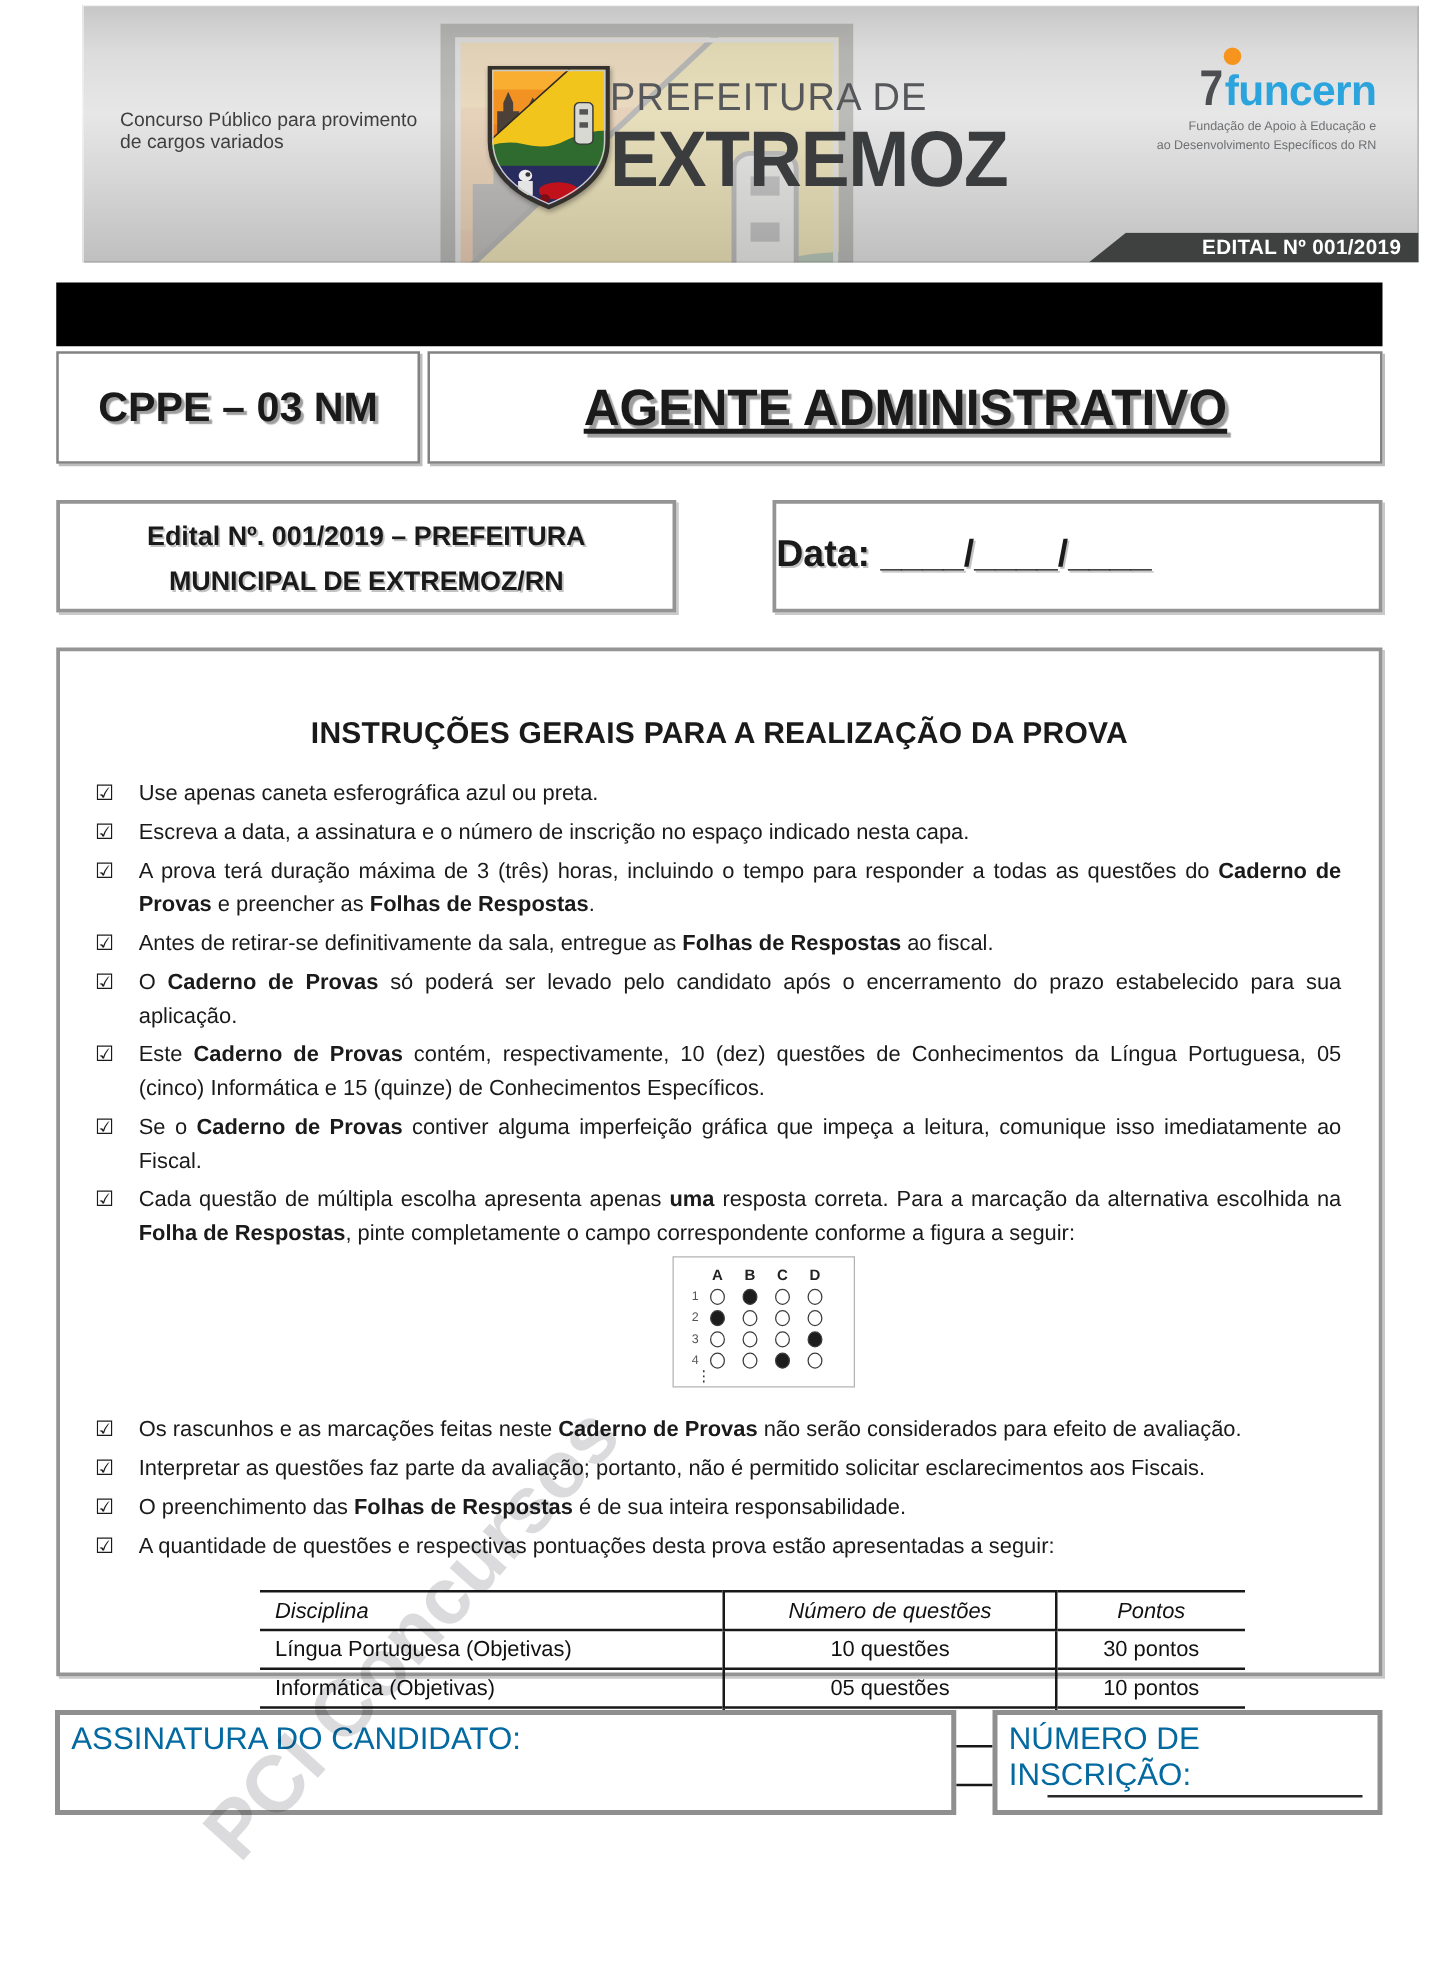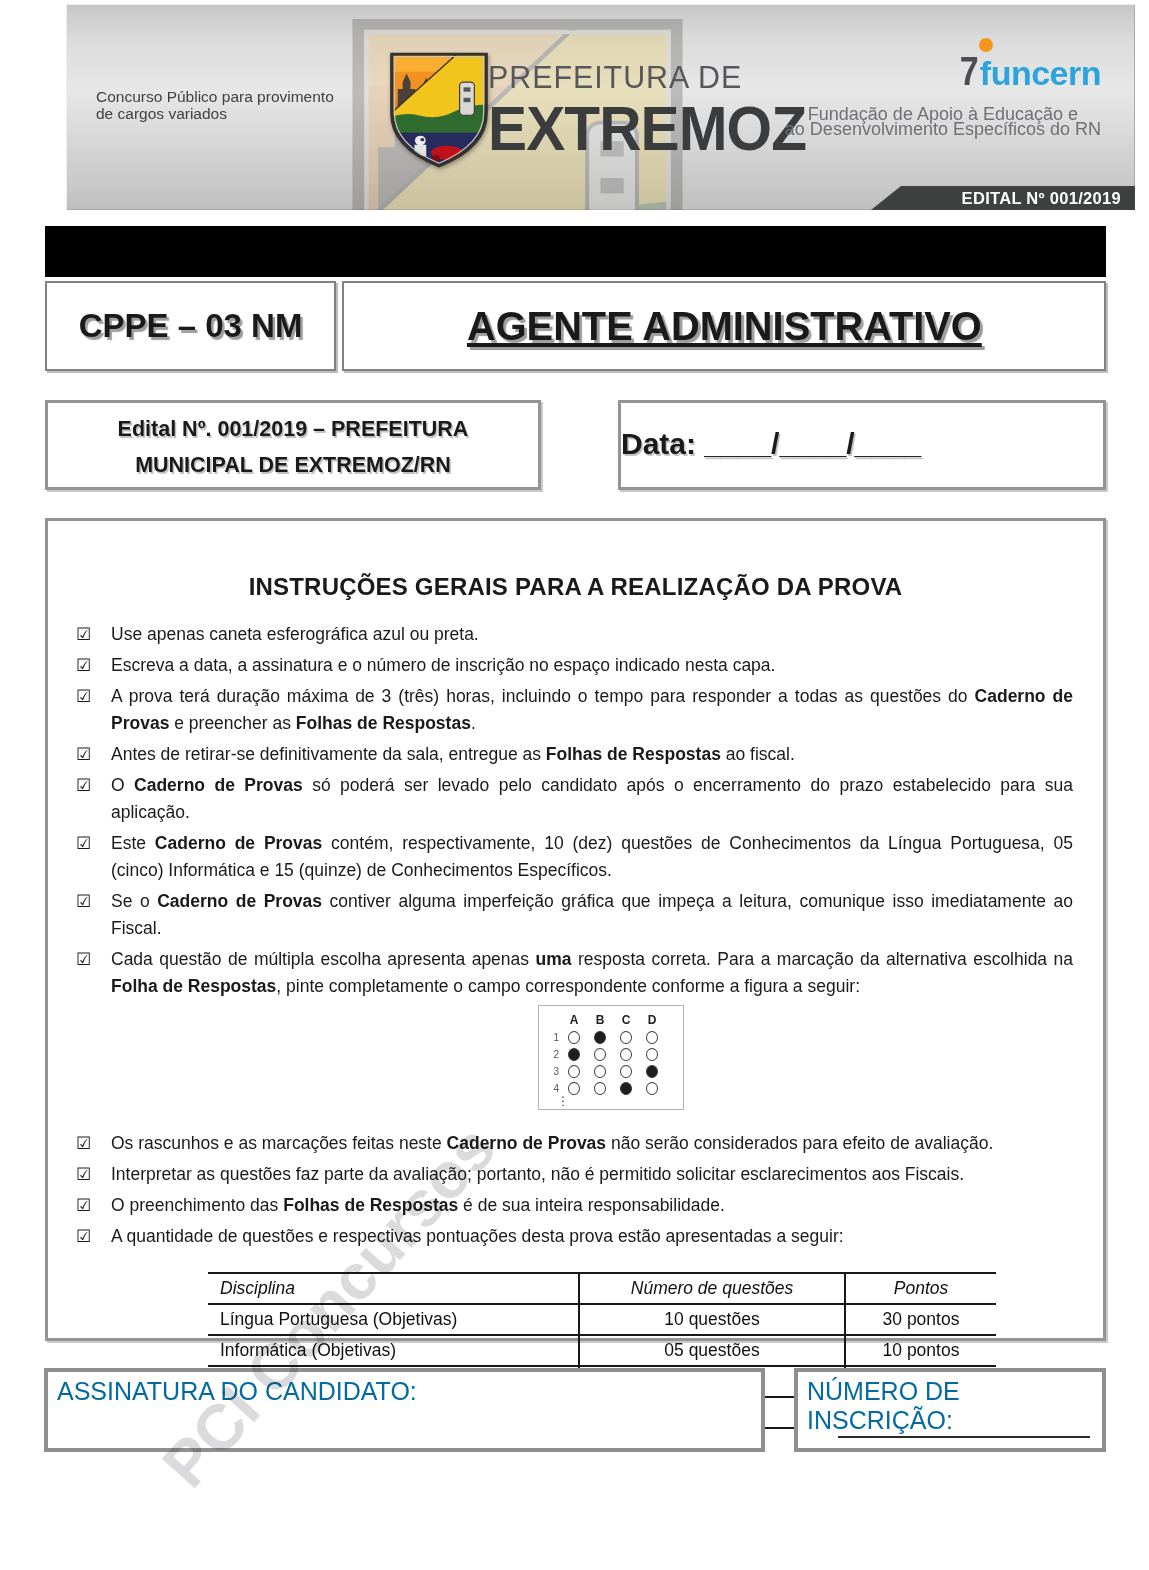--- a/index.html
+++ b/index.html
@@ -15,21 +15,21 @@
   .shield-small{position:absolute;left:319px;top:45px;width:108px;height:122px;filter:drop-shadow(1px 2px 2px rgba(0,0,0,.35));}
   .brand{position:absolute;left:422px;top:56px;white-space:nowrap;}
   .brand-line1{display:inline-block;font-size:31px;color:#55575a;letter-spacing:1px;transform:scaleX(.98);transform-origin:left top;}
   .brand-line2{display:block;margin-top:-4px;font-size:63px;font-weight:800;color:#3b3c3e;letter-spacing:-1px;
                transform:scaleX(.93);transform-origin:left top;}
   .funcern{position:absolute;right:34px;top:34px;text-align:right;}
   .funcern-mark{position:relative;display:inline-block;line-height:1;padding-top:13px;}
   .funcern-dot{position:absolute;top:0;left:21px;width:14px;height:14px;border-radius:50%;}
   .funcern-glyph{font-size:40px;font-weight:700;color:#4c4e52;display:inline-block;transform:scaleX(.85);}
   .funcern-name{font-size:34px;font-weight:700;letter-spacing:-.5px;}
-  .funcern-tagline{margin-top:16px;font-size:18px;line-height:15px;color:#6e7073;text-align:center;}
+  .funcern-tagline{margin-top:3px;font-size:10px;line-height:15px;color:#6e7073;}
   .edital-badge{position:absolute;right:0;bottom:0;width:264px;height:24px;background:#3f4040;
                 clip-path:polygon(0 100%,30px 0,100% 0,100% 100%);
                 color:#fff;font-size:16.5px;font-weight:700;line-height:24px;text-align:right;
                 padding-right:14px;box-sizing:border-box;letter-spacing:.3px;}
 
   
   .black-bar{position:absolute;left:45px;top:226px;width:1061px;height:51px;background:#000;}
   .cell{position:absolute;top:281px;height:90px;background:#fff;border:2px solid #828282;
         box-shadow:2px 2px 0 #bdbdbd;box-sizing:border-box;display:flex;align-items:center;justify-content:center;}
   .cell-code{left:45px;width:291px;}

